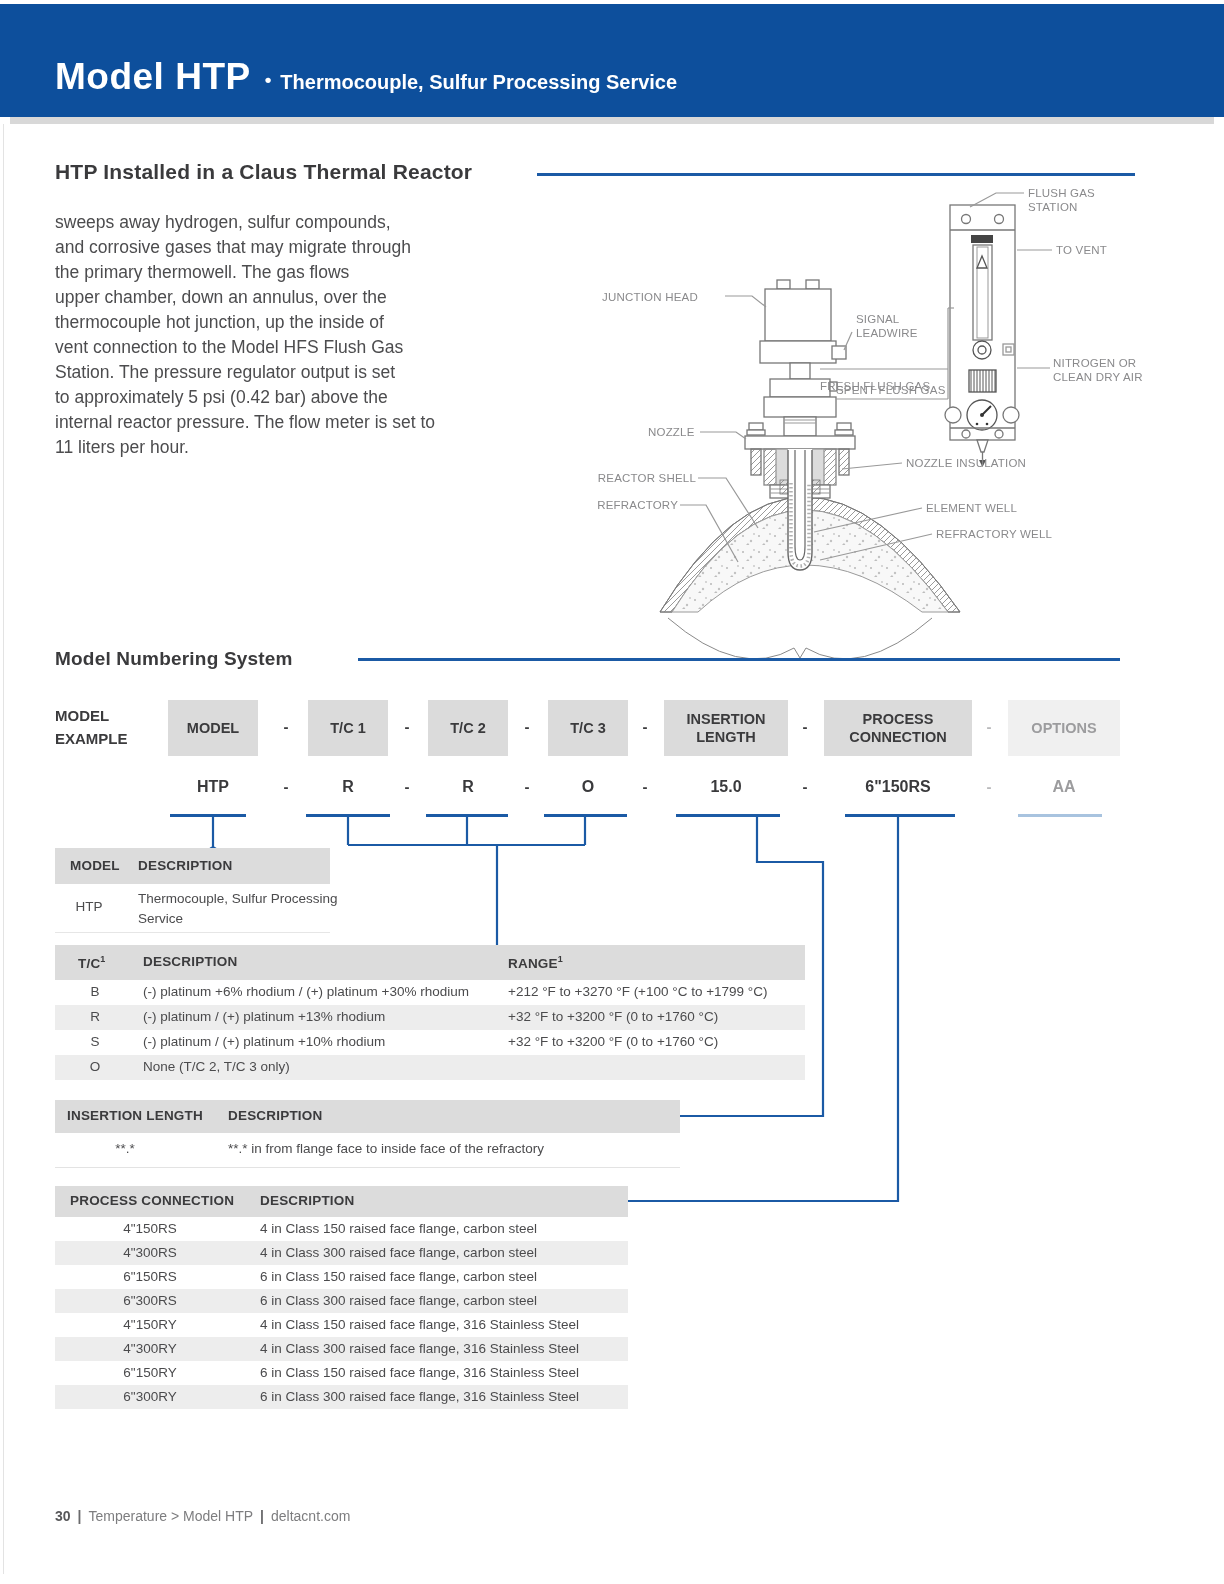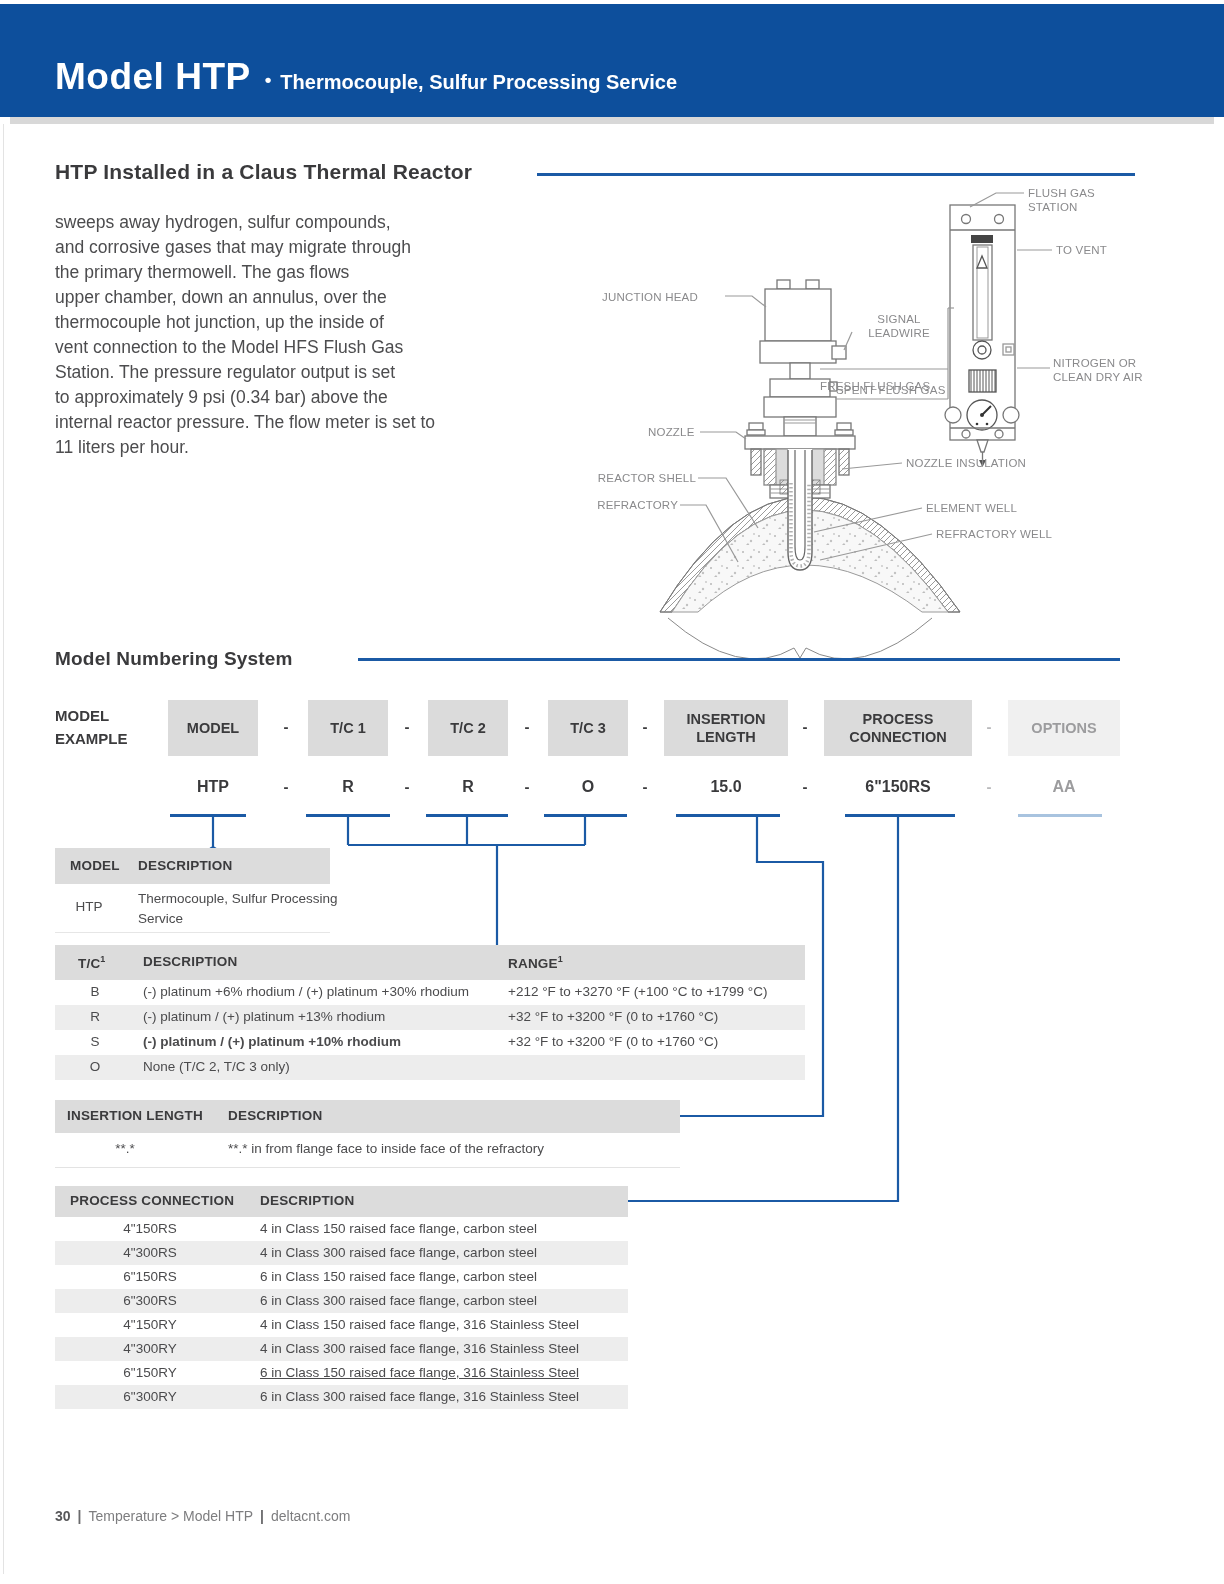--- a/index.html
+++ b/index.html
@@ -58,21 +58,21 @@
   <div class="abs h2" style="left:55px;top:160px;">HTP Installed in a Claus Thermal Reactor</div>
   <div class="abs rule" style="left:537px;top:173px;width:598px;"></div>
   <div class="abs" style="left:55px;top:210px;width:480px;">
     <div class="bodyline">sweeps away hydrogen, sulfur compounds,</div>
     <div class="bodyline">and corrosive gases that may migrate through</div>
     <div class="bodyline">the primary thermowell. The gas flows</div>
     <div class="bodyline">upper chamber, down an annulus, over the</div>
     <div class="bodyline">thermocouple hot junction, up the inside of</div>
     <div class="bodyline">vent connection to the Model HFS Flush Gas</div>
     <div class="bodyline">Station. The pressure regulator output is set</div>
-    <div class="bodyline">to approximately 9 psi (0.34 bar) above the</div>
+    <div class="bodyline">to approximately 5 psi (0.42 bar) above the</div>
     <div class="bodyline">internal reactor pressure. The flow meter is set to</div>
     <div class="bodyline">11 liters per hour.</div>
   </div>
 
   <div class="abs" id="diagram">
     <svg width="600" height="480" viewBox="0 0 600 480">
       <defs>
         <pattern id="hatch" width="6" height="6" patternUnits="userSpaceOnUse">
           <path d="M0,6 L6,0 M-1,1 L1,-1 M5,7 L7,5" stroke="#9a9a9a" stroke-width="1"></path>
         </pattern>
@@ -181,21 +181,21 @@
         <path d="M118,298 L146,298 L178,348"></path>
         <path d="M100,325 L126,325 L158,382"></path>
         <path d="M342,328 L234,352"></path>
         <path d="M352,354 L240,380"></path>
       </g>
     </svg>
 
     <div class="dlabel" style="left:448px;top:6px;width:92px;">FLUSH GAS STATION</div>
     <div class="dlabel" style="left:476px;top:63px;">TO VENT</div>
     <div class="dlabel" style="left:22px;top:110px;width:120px;text-align:left;">JUNCTION HEAD</div>
-    <div class="dlabel" style="left:284px;top:132px;width:70px;text-align:center;">SIGNAL LEADWIRE</div>
+    <div class="dlabel" style="left:276px;top:132px;width:70px;">SIGNAL LEADWIRE</div>
     <div class="dlabel" style="left:240px;top:173px;white-space:nowrap;margin-top:26px;">FRESH FLUSH GAS</div>
     <div class="dlabel" style="left:256px;top:203px;white-space:nowrap;">SPENT FLUSH GAS</div>
     <div class="dlabel" style="left:473px;top:176px;width:112px;">NITROGEN OR CLEAN DRY AIR</div>
     <div class="dlabel" style="left:68px;top:245px;">NOZZLE</div>
     <div class="dlabel" style="left:326px;top:276px;white-space:nowrap;">NOZZLE INSULATION</div>
     <div class="dlabel" style="left:10px;top:291px;width:106px;text-align:right;">REACTOR SHELL</div>
     <div class="dlabel" style="left:0px;top:318px;width:98px;text-align:right;">REFRACTORY</div>
     <div class="dlabel" style="left:346px;top:321px;white-space:nowrap;">ELEMENT WELL</div>
     <div class="dlabel" style="left:356px;top:347px;white-space:nowrap;">REFRACTORY WELL</div>
   </div>
@@ -281,21 +281,21 @@
     <span class="abs tcell" style="left:88px;top:4px;white-space:nowrap;">(-) platinum +6% rhodium / (+) platinum +30% rhodium</span>
     <span class="abs tcell" style="left:453px;top:4px;white-space:nowrap;">+212 °F to +3270 °F (+100 °C to +1799 °C)</span>
   </div>
   <div class="abs rowalt" style="left:55px;top:1005px;width:750px;height:25px;">
     <span class="abs tcell" style="left:20px;top:4px;width:40px;text-align:center;">R</span>
     <span class="abs tcell" style="left:88px;top:4px;white-space:nowrap;">(-) platinum / (+) platinum +13% rhodium</span>
     <span class="abs tcell" style="left:453px;top:4px;white-space:nowrap;">+32 °F to +3200 °F (0 to +1760 °C)</span>
   </div>
   <div class="abs" style="left:55px;top:1030px;width:750px;height:25px;">
     <span class="abs tcell" style="left:20px;top:4px;width:40px;text-align:center;">S</span>
-    <span class="abs tcell" style="left:88px;top:4px;white-space:nowrap;font-weight:bold;">(-) platinum / (+) platinum +10% rhodium</span>
+    <span class="abs tcell" style="left:88px;top:4px;white-space:nowrap;">(-) platinum / (+) platinum +10% rhodium</span>
     <span class="abs tcell" style="left:453px;top:4px;white-space:nowrap;">+32 °F to +3200 °F (0 to +1760 °C)</span>
   </div>
   <div class="abs rowalt" style="left:55px;top:1055px;width:750px;height:25px;">
     <span class="abs tcell" style="left:20px;top:4px;width:40px;text-align:center;">O</span>
     <span class="abs tcell" style="left:88px;top:4px;white-space:nowrap;">None (T/C 2, T/C 3 only)</span>
     <span class="abs tcell" style="left:453px;top:4px;white-space:nowrap;"></span>
   </div>
 
   <div class="abs thead" style="left:55px;top:1100px;width:625px;height:33px;">
     <span class="abs thlabel" style="left:12px;top:8px;">INSERTION LENGTH</span>
@@ -329,21 +329,21 @@
   <div class="abs" style="left:55px;top:1313px;width:573px;height:24px;">
     <span class="abs tcell" style="left:45px;top:4px;width:100px;text-align:center;">4"150RY</span>
     <span class="abs tcell" style="left:205px;top:4px;white-space:nowrap;">4 in Class 150 raised face flange, 316 Stainless Steel</span>
   </div>
   <div class="abs rowalt" style="left:55px;top:1337px;width:573px;height:24px;">
     <span class="abs tcell" style="left:45px;top:4px;width:100px;text-align:center;">4"300RY</span>
     <span class="abs tcell" style="left:205px;top:4px;white-space:nowrap;">4 in Class 300 raised face flange, 316 Stainless Steel</span>
   </div>
   <div class="abs" style="left:55px;top:1361px;width:573px;height:24px;">
     <span class="abs tcell" style="left:45px;top:4px;width:100px;text-align:center;">6"150RY</span>
-    <span class="abs tcell" style="left:205px;top:4px;white-space:nowrap;text-decoration:underline;">6 in Class 150 raised face flange, 316 Stainless Steel</span>
+    <span class="abs tcell" style="left:205px;top:4px;white-space:nowrap;">6 in Class 150 raised face flange, 316 Stainless Steel</span>
   </div>
   <div class="abs rowalt" style="left:55px;top:1385px;width:573px;height:24px;">
     <span class="abs tcell" style="left:45px;top:4px;width:100px;text-align:center;">6"300RY</span>
     <span class="abs tcell" style="left:205px;top:4px;white-space:nowrap;">6 in Class 300 raised face flange, 316 Stainless Steel</span>
   </div>
 
   <div class="abs" id="footer">
     <b>30</b><span class="sep">|</span><span>Temperature &gt; Model HTP</span><span class="sep">|</span><span>deltacnt.com</span>
   </div>
 

